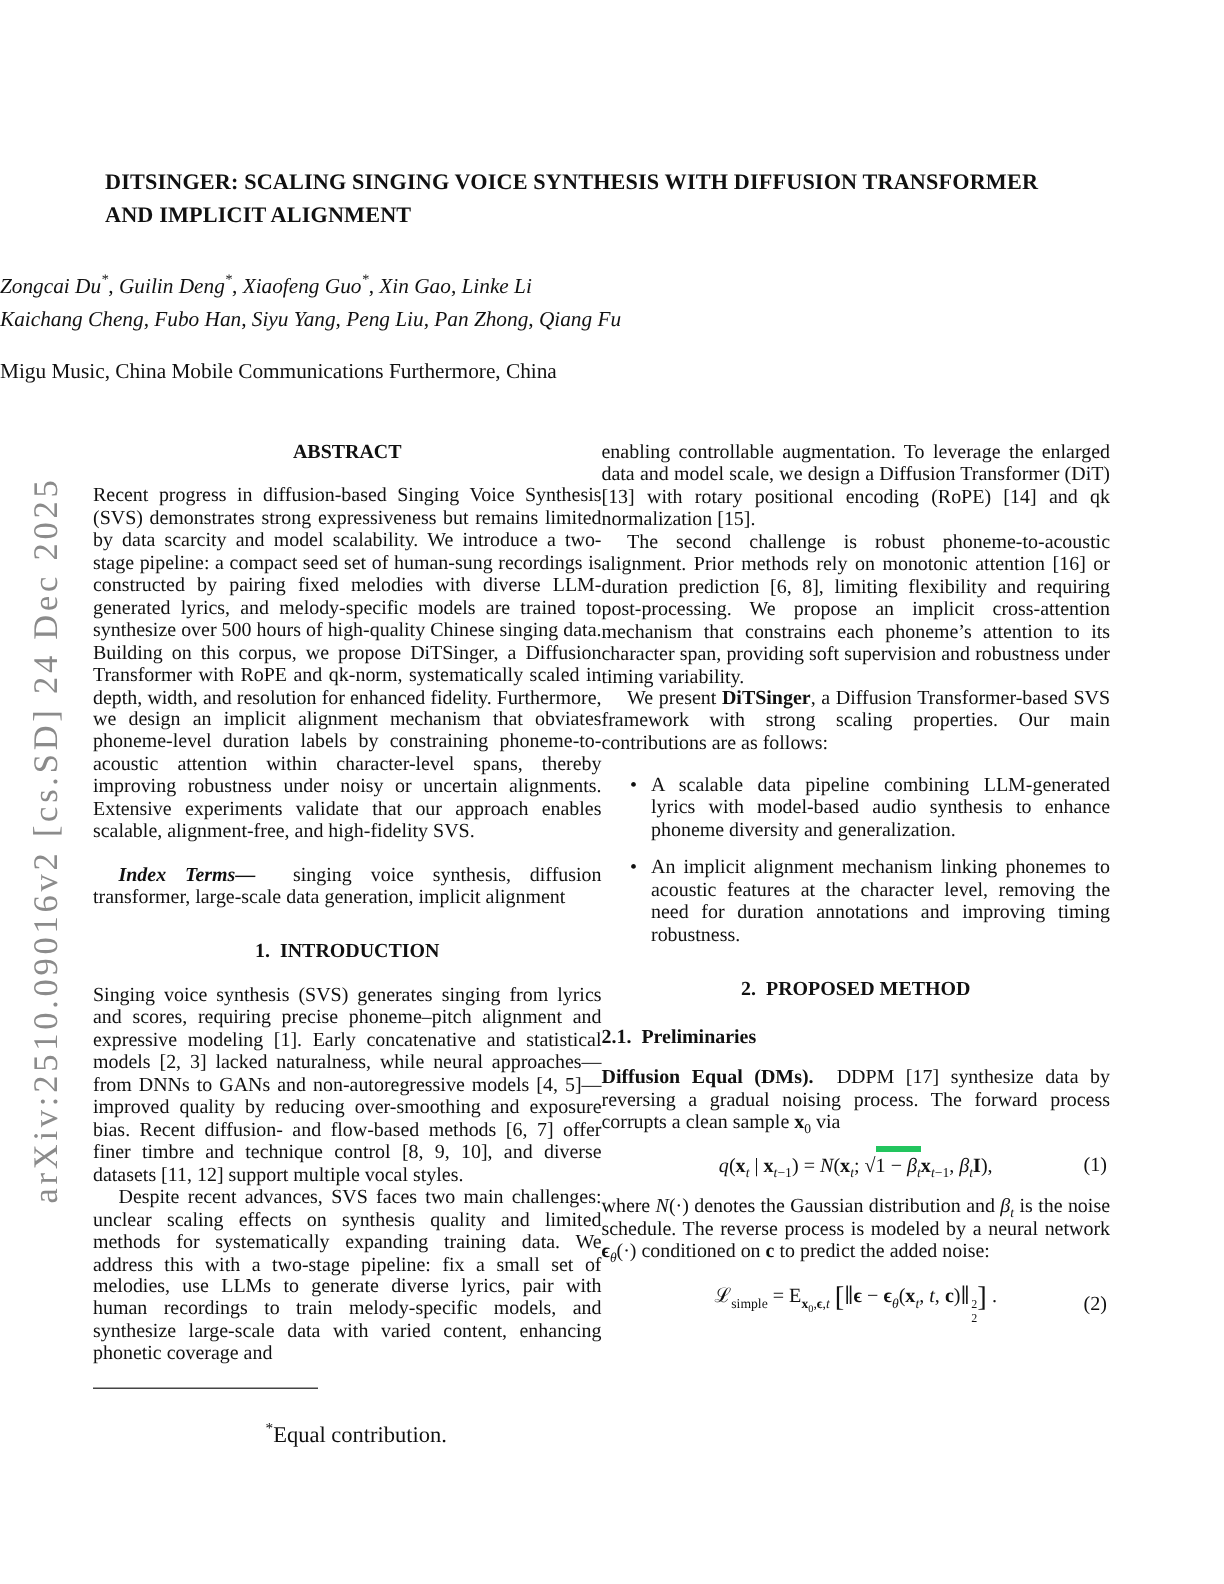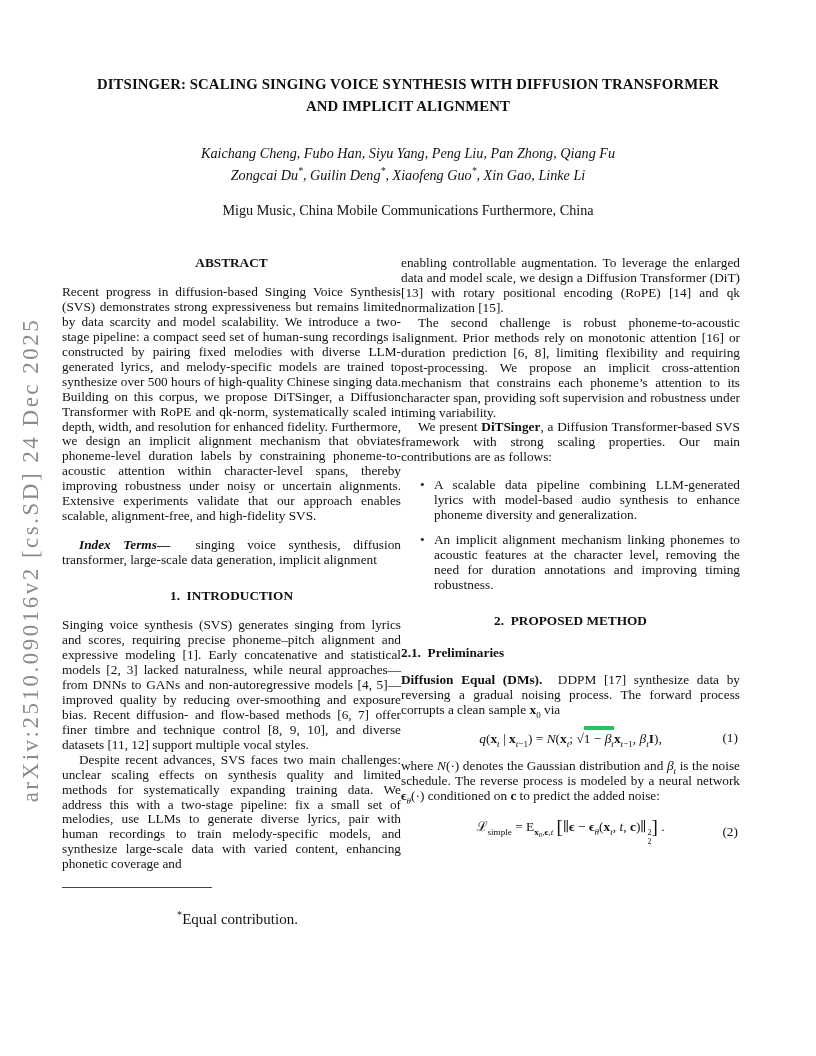--- a/index.html
+++ b/index.html
@@ -14,21 +14,21 @@
   .watermark {
     position:absolute;
     left:31px; top:560px;
     transform:translate(-50%,-50%) rotate(-90deg);
     transform-origin:center;
     font-size:23px;
     letter-spacing:2.5px;
     color:#8b8b8b;
     white-space:nowrap;
   }
-  header { padding-top:73px; text-align:center; }
+  header { padding-top:111px; text-align:left; }
   .title {
     font-size:14.8px; font-weight:bold; line-height:22px;
     margin:0 70px; letter-spacing:0.1px;
   }
   .authors { margin-top:25px; font-style:italic; font-size:14.2px; line-height:22px; }
   .affiliation { margin-top:16px; font-size:14.2px; }
   .columns {
     display:flex; gap:0;
     padding:0 62px;
     margin-top:37px;
@@ -64,22 +64,22 @@
 <body>
 
 <div class="watermark">arXiv:2510.09016v2 [cs.SD] 24 Dec 2025</div>
 
 <header>
   <div class="title">
     <span>DITSINGER: SCALING SINGING VOICE SYNTHESIS WITH DIFFUSION TRANSFORMER</span><br>
     <span>AND IMPLICIT ALIGNMENT</span>
   </div>
   <div class="authors">
+    <div>Zongcai Du<sup>*</sup>, Guilin Deng<sup>*</sup>, Xiaofeng Guo<sup>*</sup>, Xin Gao, Linke Li</div>
     <div>Kaichang Cheng, Fubo Han, Siyu Yang, Peng Liu, Pan Zhong, Qiang Fu</div>
-    <div>Zongcai Du<sup>*</sup>, Guilin Deng<sup>*</sup>, Xiaofeng Guo<sup>*</sup>, Xin Gao, Linke Li</div>
   </div>
   <div class="affiliation">Migu Music, China Mobile Communications Furthermore, China</div>
 </header>
 
 <div class="columns">
 
   <div class="col col-left">
     <h2>ABSTRACT</h2>
     <p>Recent progress in diffusion-based Singing Voice Synthesis (SVS) demonstrates strong expressiveness but remains limited by data scarcity and model scalability. We introduce a two-stage pipeline: a compact seed set of human-sung recordings is constructed by pairing fixed melodies with diverse LLM-generated lyrics, and melody-specific models are trained to synthesize over 500 hours of high-quality Chinese singing data. Building on this corpus, we propose DiTSinger, a Diffusion Transformer with RoPE and qk-norm, systematically scaled in depth, width, and resolution for enhanced fidelity. Furthermore, we design an implicit alignment mechanism that obviates phoneme-level duration labels by constraining phoneme-to-acoustic attention within character-level spans, thereby improving robustness under noisy or uncertain alignments. Extensive experiments validate that our approach enables scalable, alignment-free, and high-fidelity SVS.</p>
     <p class="ind idx"><b><i>Index Terms</i>—</b>&nbsp; singing voice synthesis, diffusion transformer, large-scale data generation, implicit alignment</p>

